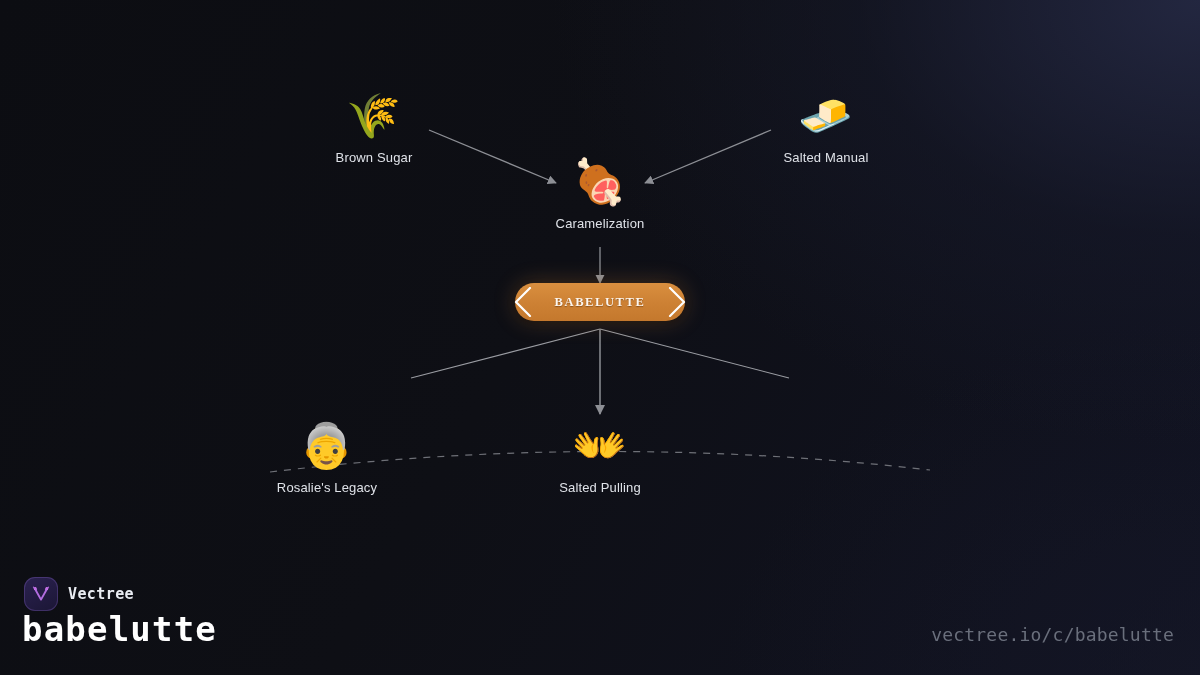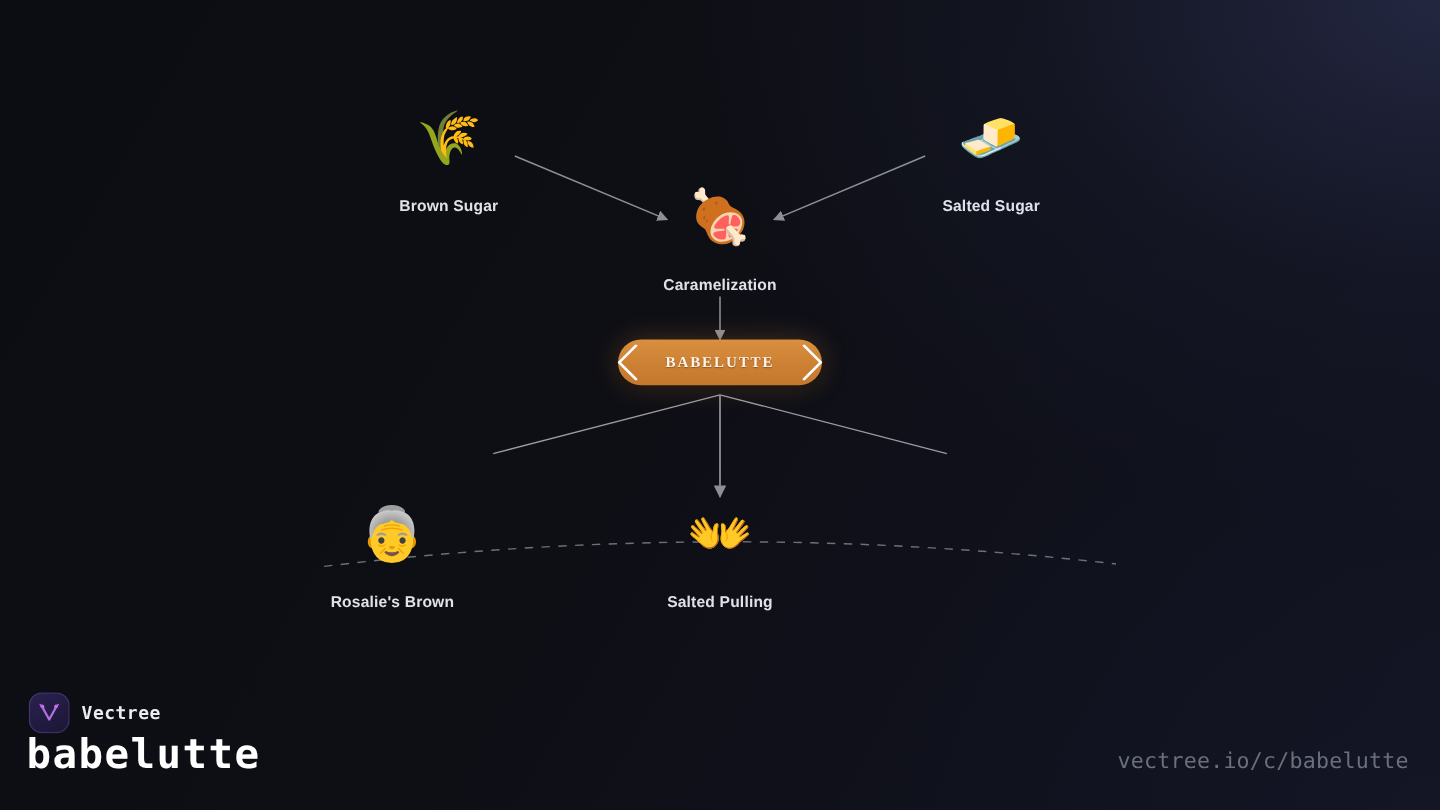--- a/index.html
+++ b/index.html
@@ -34,26 +34,25 @@
   }
   .node .glyph {
     font-family:"DejaVu Sans", sans-serif;
     font-size:44px;
     line-height:56px;
     display:block;
     height:56px;
   }
   .node .nlabel {
     display:block;
-    margin-top:20px;
+    margin-top:6px;
     font-size:13px;
     color:#dfe2e8;
     letter-spacing:.15px;
     white-space:nowrap;
-    font-weight:bold;
   }
 
   
   #badge-wrap {
     position:absolute;
     left:600px; top:302px;
     transform:translate(-50%,-50%);
     width:190px; height:38px;
   }
   #badge {
@@ -145,31 +144,31 @@
     <path d="M 270,472 Q 600,432 930,470" fill="none" stroke="#6e7077" stroke-width="1.2" stroke-dasharray="7 7"></path>
   </svg>
 
   <div class="node" style="left:374px; top:88px;">
     <span class="glyph">🌾</span>
     <span class="nlabel">Brown Sugar</span>
   </div>
 
   <div class="node" style="left:826px; top:88px;">
     <span class="glyph">🧈</span>
-    <span class="nlabel">Salted Sugar</span>
+    <span class="nlabel">Salted Manual</span>
   </div>
 
   <div class="node" style="left:600px; top:154px;">
     <span class="glyph">🍖</span>
     <span class="nlabel">Caramelization</span>
   </div>
 
   <div class="node" style="left:327px; top:418px;">
     <span class="glyph">👵</span>
-    <span class="nlabel">Rosalie's Brown</span>
+    <span class="nlabel">Rosalie's Legacy</span>
   </div>
 
   <div class="node" style="left:600px; top:418px;">
     <span class="glyph">👐</span>
     <span class="nlabel">Salted Pulling</span>
   </div>
 
   <div id="badge-wrap">
     <div id="badge">
       <span id="badge-label">BABELUTTE</span>

